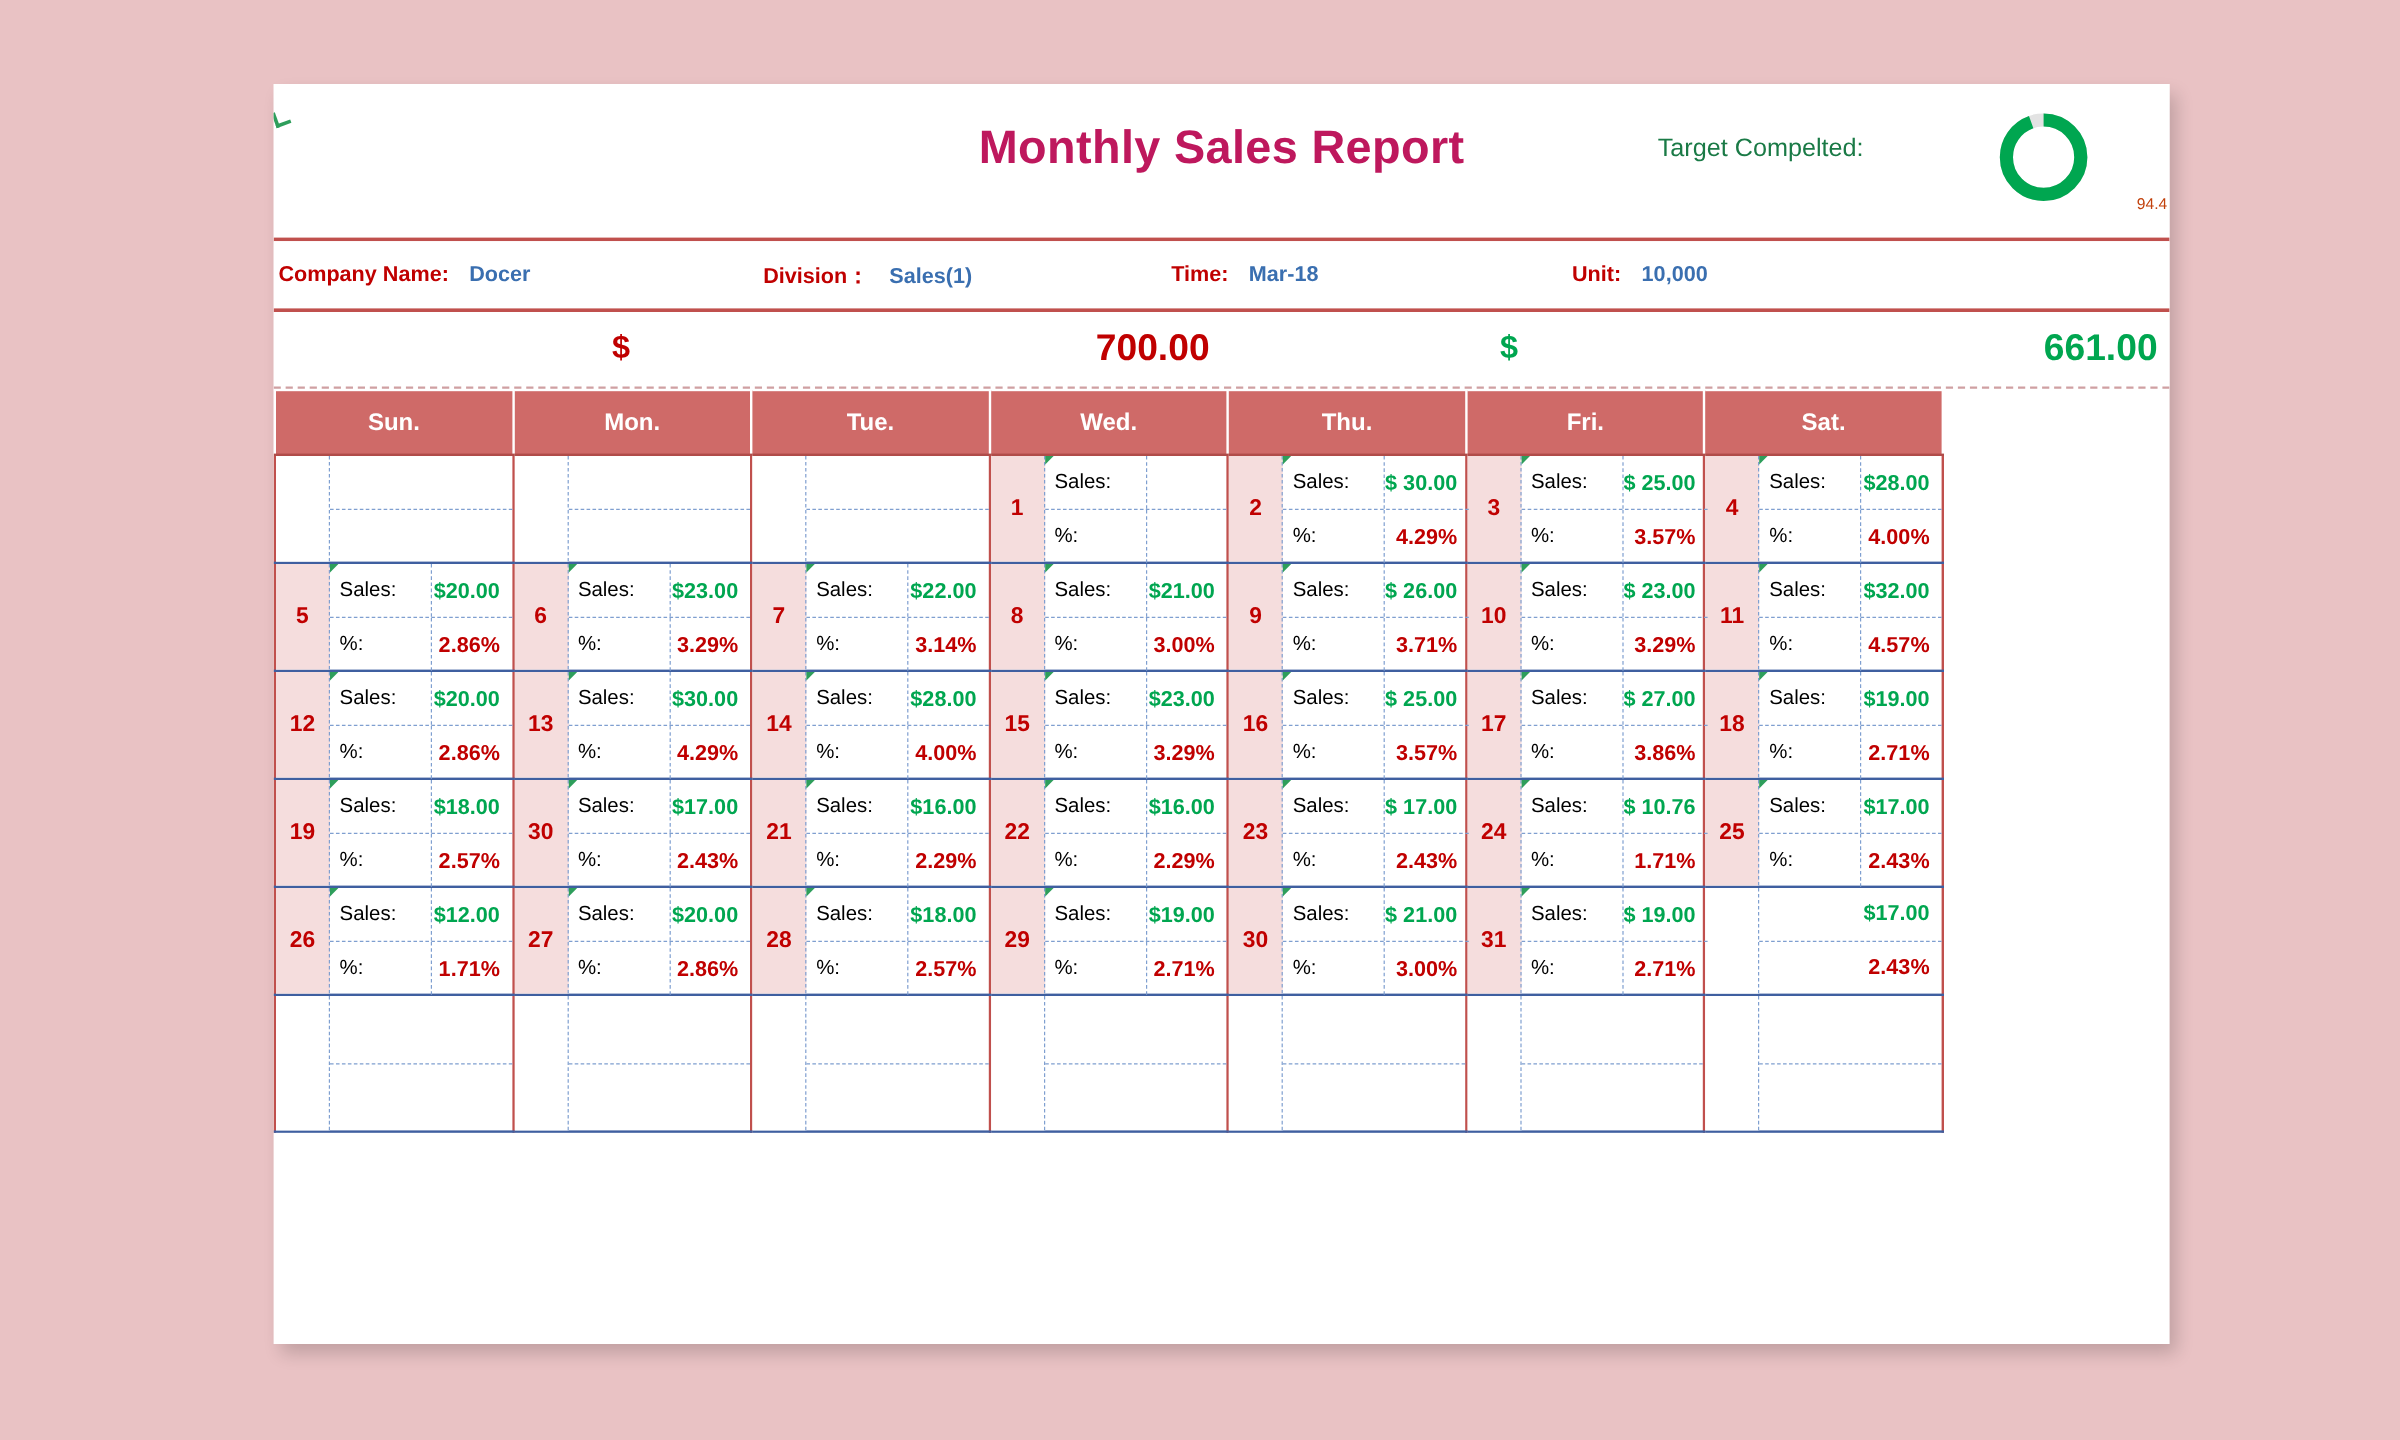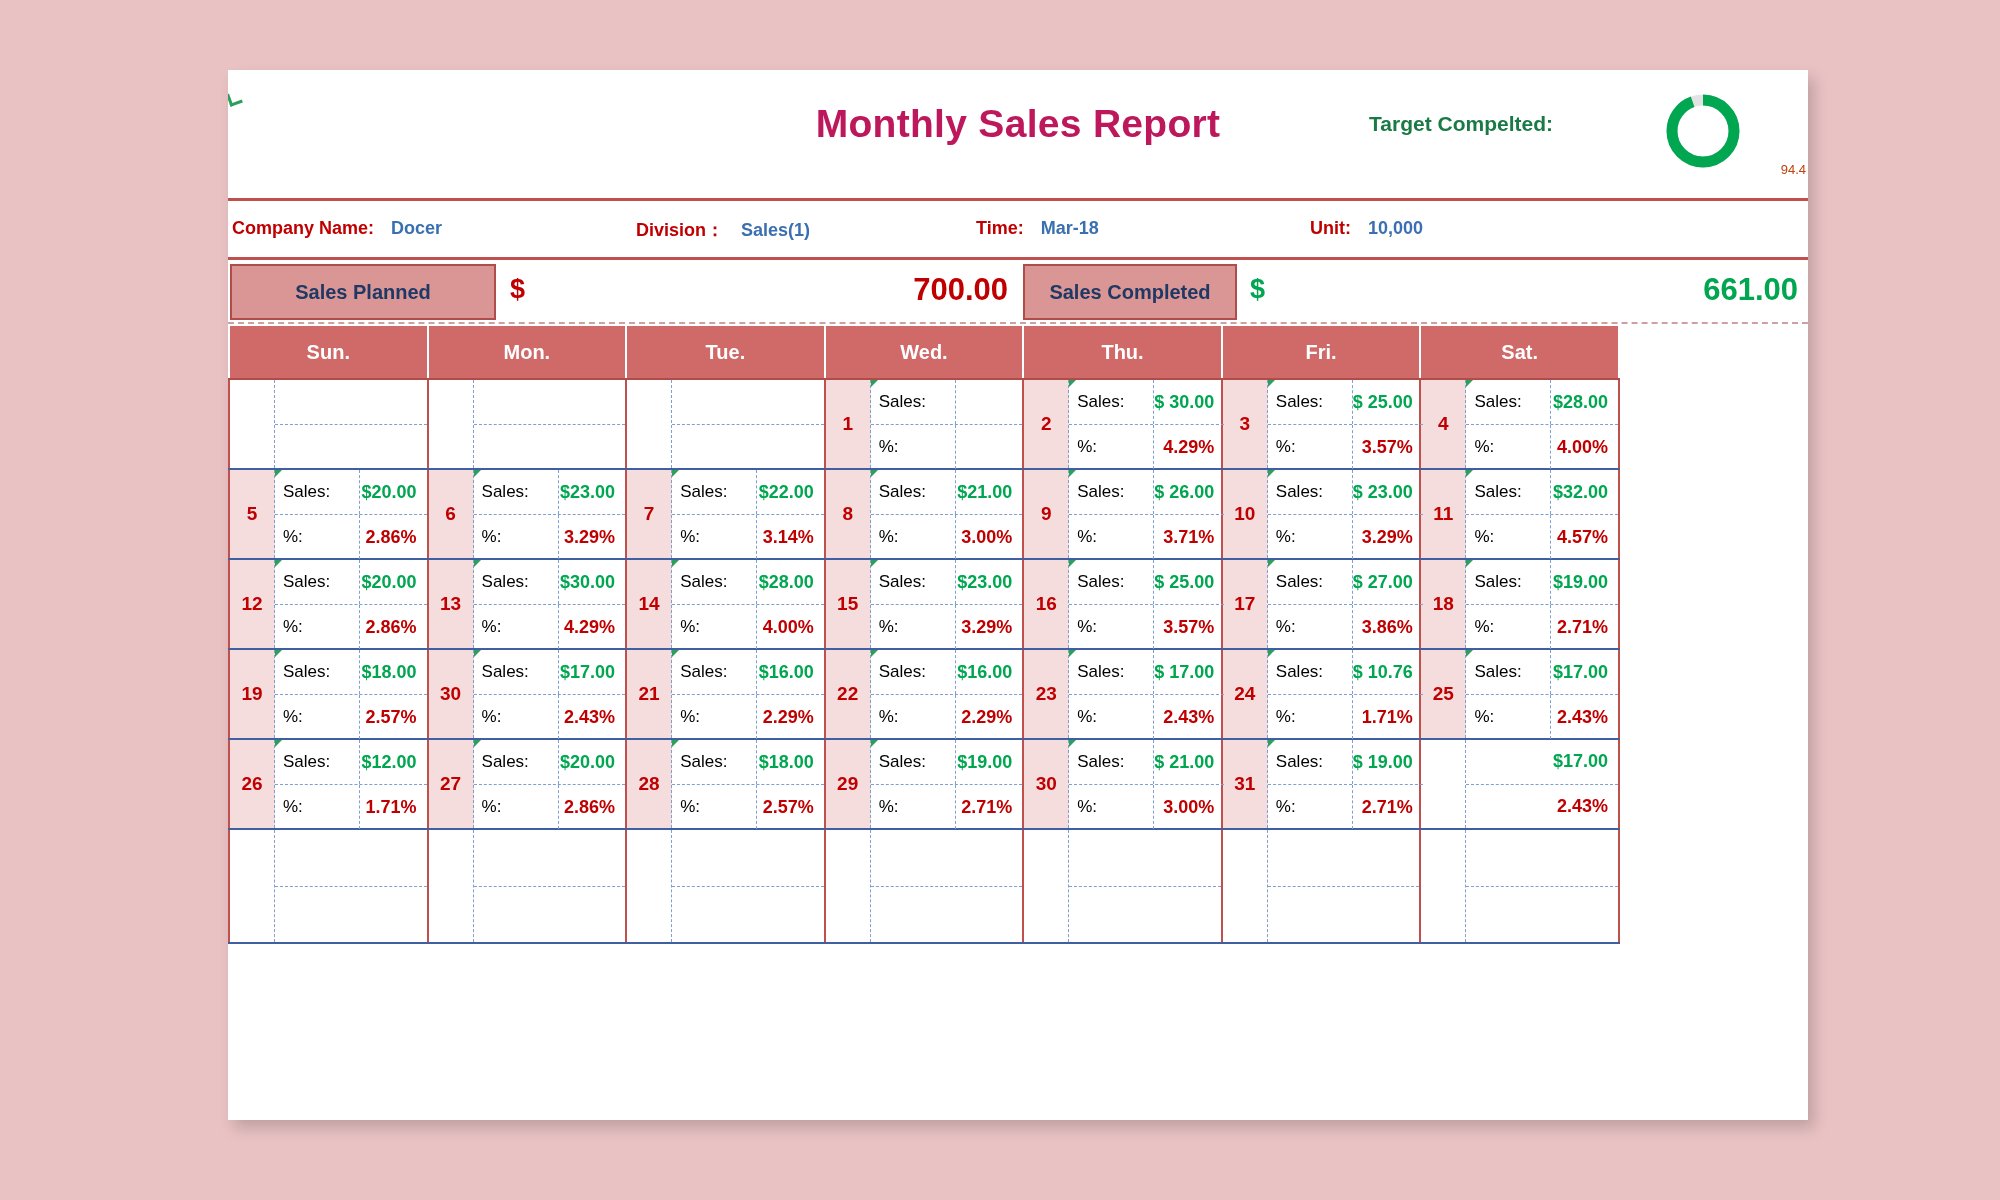--- a/index.html
+++ b/index.html
@@ -37,21 +37,21 @@
     font-size: 39px;
     font-weight: bold;
     color: #be185d;
     letter-spacing: .3px;
   }
   .target-label {
     position: absolute;
     right: 255px;
     top: 42px;
     font-size: 21px;
-    font-weight: bold;
+    font-weight: normal;
     color: #1a7a46;
   }
   .donut-wrap {
     position: absolute;
     right: 62px;
     top: 18px;
     width: 86px;
     height: 86px;
   }
   .donut-pct {
@@ -249,24 +249,22 @@
       <span class="lbl">Time:</span>
       <span class="val">Mar-18</span>
     </div>
     <div class="info-item i4">
       <span class="lbl">Unit:</span>
       <span class="val">10,000</span>
     </div>
   </div>
 
   <div class="totals-band">
-    <div class="tot-box tot-planned-box">Sales Planned</div>
     <div class="cur cur-red">$</div>
     <div class="amt amt-red">700.00</div>
-    <div class="tot-box tot-completed-box">Sales Completed</div>
     <div class="cur cur-green">$</div>
     <div class="amt amt-green">661.00</div>
   </div>
 
   <table class="cal">
     <thead>
       <tr>
         <th>Sun.</th>
         <th>Mon.</th>
         <th>Tue.</th>

